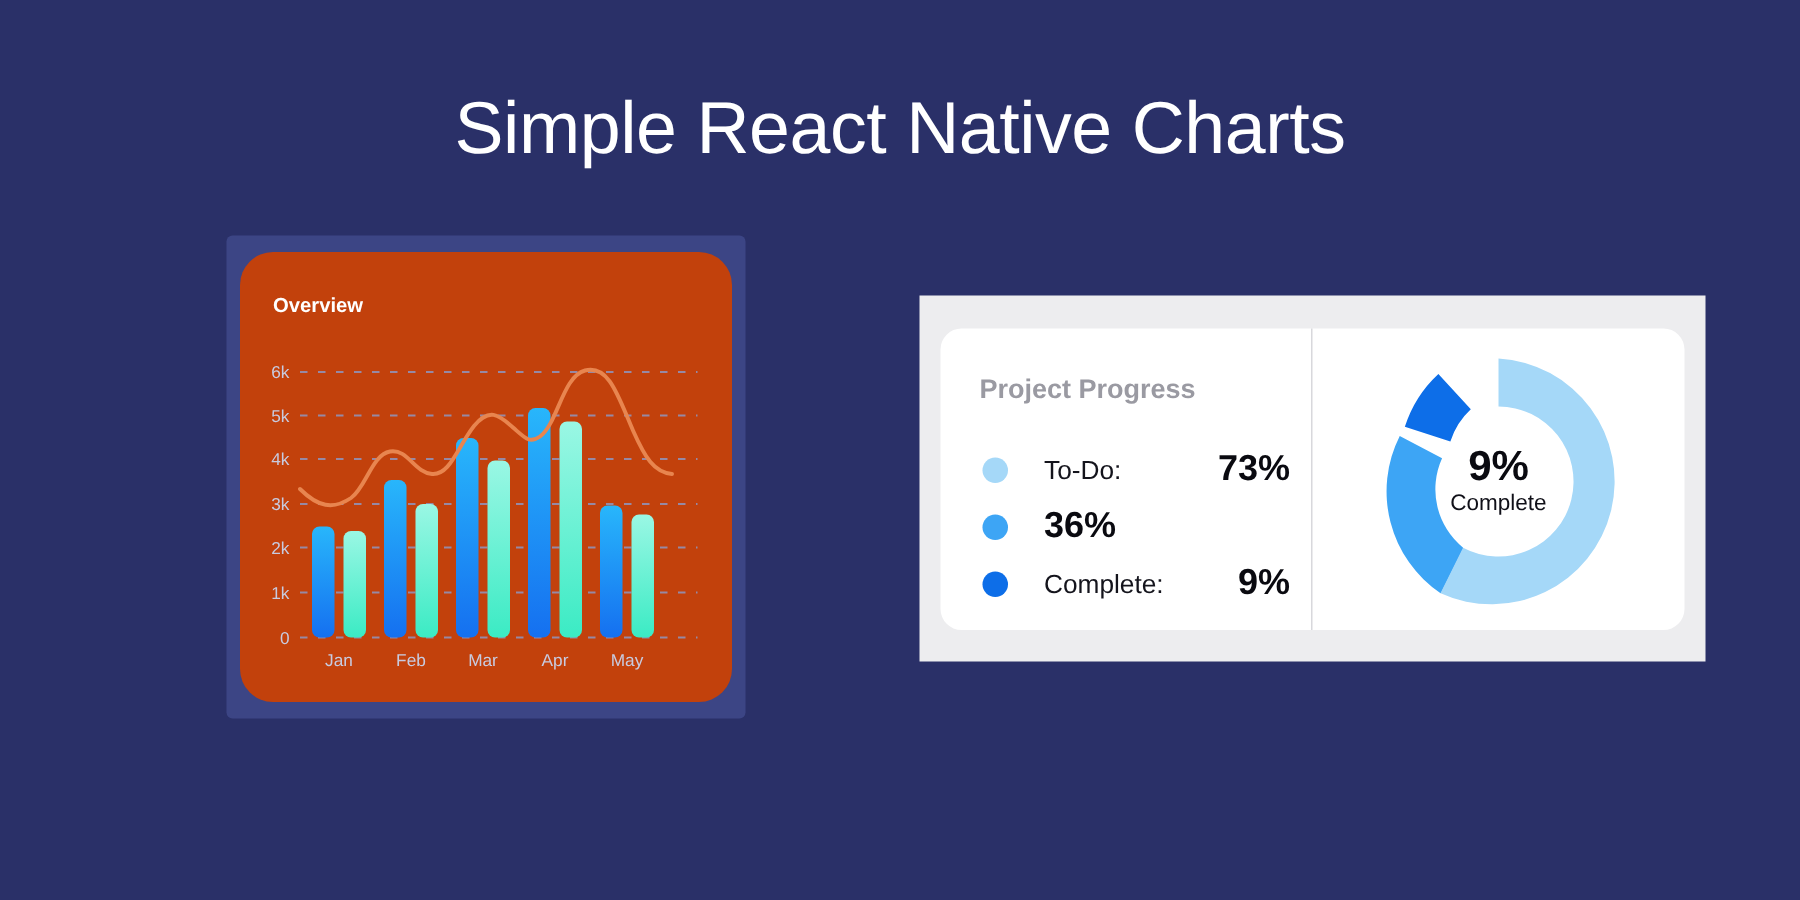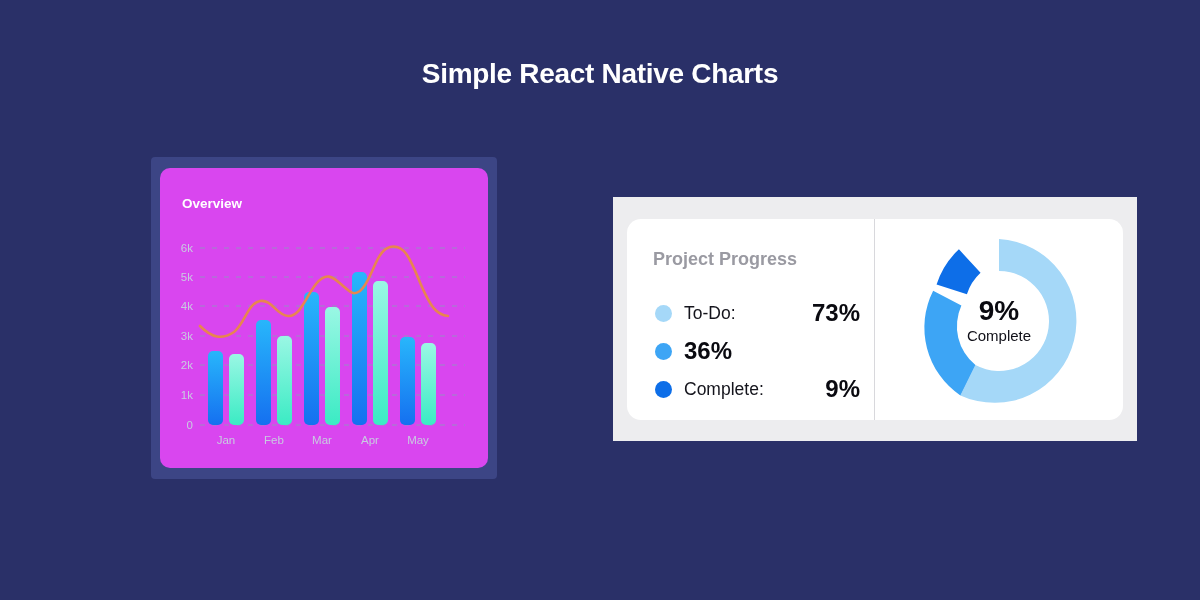--- a/index.html
+++ b/index.html
@@ -8,34 +8,34 @@
     background: #2a3068;
     font-family: "Liberation Sans", sans-serif;
     overflow: hidden;
   }
   .page { position: relative; width: 1200px; height: 600px; }
 
   
   .page-title {
     position: absolute; top: 58px; left: 0; width: 1200px;
     text-align: center;
-    font-size: 28px; font-weight: bold; color: #ffffff;
+    font-size: 49px; font-weight: normal; color: #ffffff;
     letter-spacing: -0.3px;
   }
 
   
   .bar-card-frame {
     position: absolute; left: 151px; top: 157px;
     width: 346px; height: 322px;
     background: #3c4585; border-radius: 4px;
   }
   .bar-card {
     position: absolute; left: 9px; top: 11px;
     width: 328px; height: 300px;
-    background: #d946ef; border-radius: 10px;
+    background: #c2410c; border-radius: 22px;
   }
   .bar-card-title {
     position: absolute; left: 22px; top: 28px;
     font-size: 13.5px; font-weight: bold; color: #ffffff;
   }
   .bar-plot { position: absolute; left: 0; top: 0; width: 328px; height: 300px; }
 
   
   .progress-frame {
     position: absolute; left: 613px; top: 197px;
@@ -58,20 +58,21 @@
     position: relative;
   }
   .progress-heading {
     position: absolute; left: 26px; top: 30px;
     font-size: 18px; color: #9a9aa2; font-weight: bold;
   }
   .legend { position: absolute; left: 28px; top: 75px; width: 205px; }
   .legend-row {
     display: flex; align-items: center;
     height: 38px;
+    gap: 12px;
   }
   .legend-dot {
     width: 17px; height: 17px; border-radius: 50%;
     flex: 0 0 auto; margin-right: 12px;
   }
   .legend-label {
     font-size: 17.5px; color: #14141c; font-weight: normal;
     flex: 1 1 auto; white-space: nowrap;
   }
   .legend-value {

